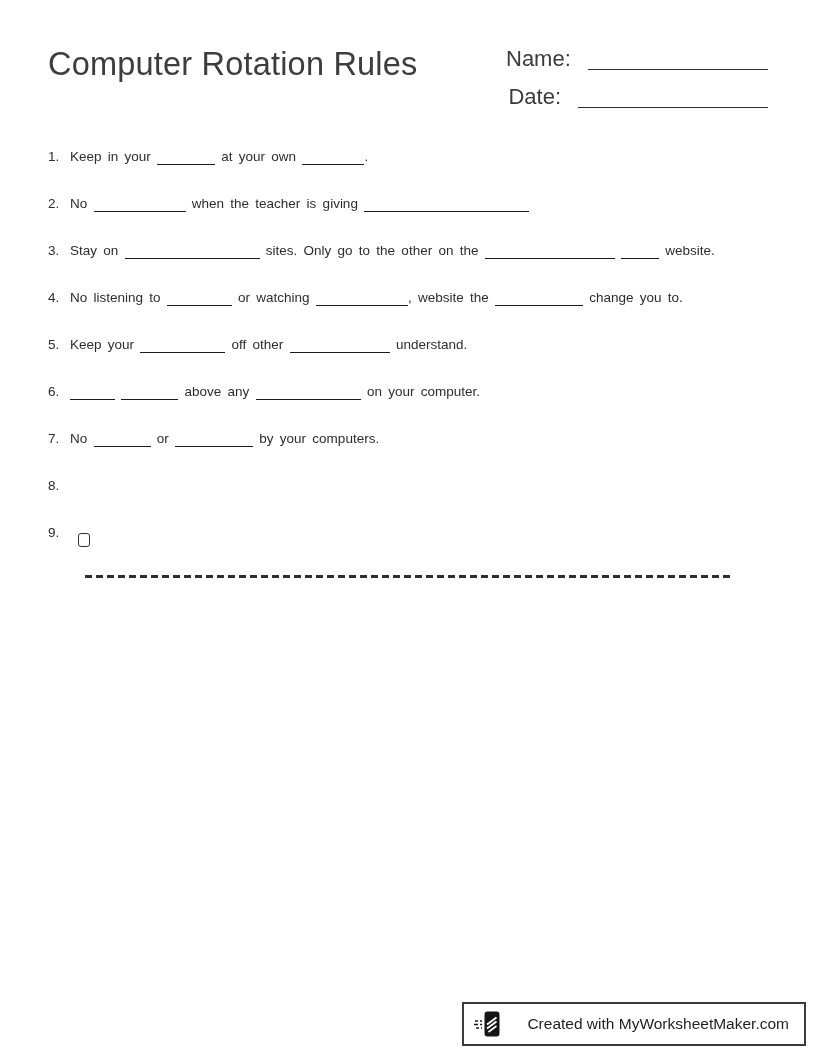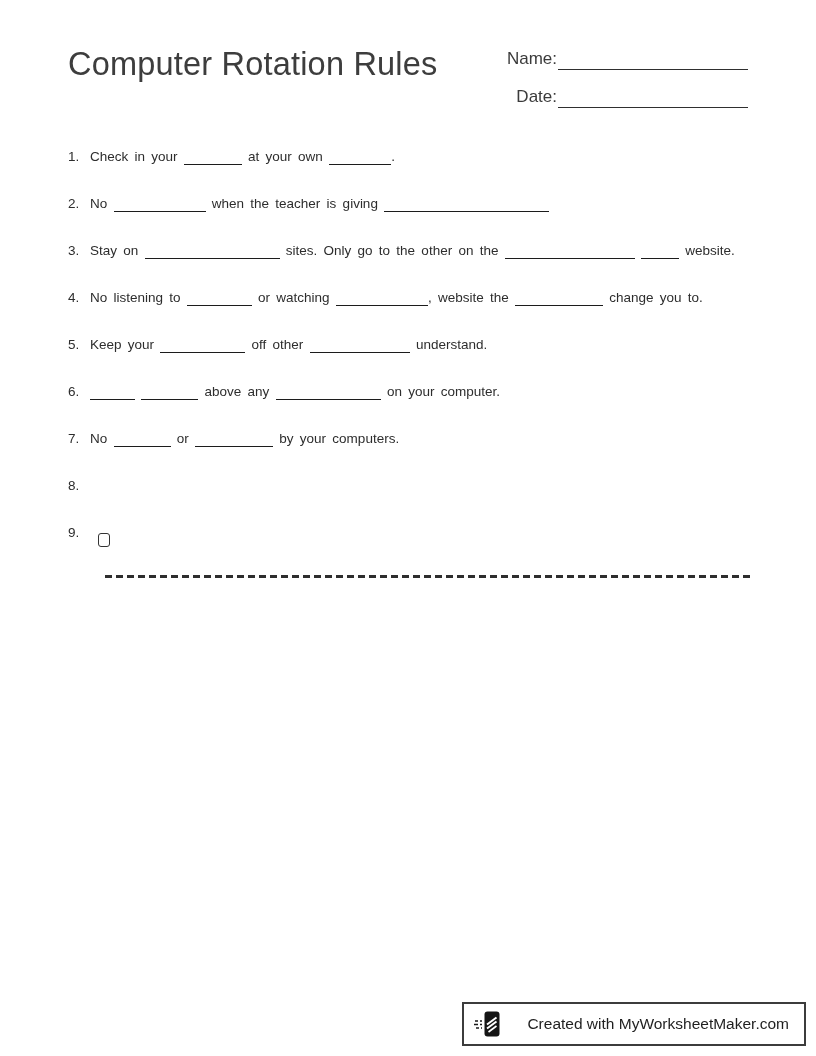--- a/index.html
+++ b/index.html
@@ -4,21 +4,21 @@
 <style>
   * { margin: 0; padding: 0; box-sizing: border-box; }
   html, body { background: #ffffff; }
   body { font-family: "Liberation Sans", "DejaVu Sans", sans-serif; }
 
   .page {
     position: relative;
     width: 816px;
     height: 1056px;
     background: #ffffff;
-    padding: 44px 68px;
+    padding: 44px 48px;
     overflow: hidden;
     border-radius: 17px;
   }
 
   
   .header { position: relative; height: 104px; }
   .title {
     font-size: 32.5px;
     font-weight: 400;
     color: #3d3d3d;
@@ -26,23 +26,23 @@
     line-height: 40px;
   }
   .fields { position: absolute; top: 4px; right: 0; width: 262px; }
   .field-row {
     display: flex;
     justify-content: flex-end;
     align-items: flex-end;
     margin-bottom: 16px;
   }
   .field-label {
-    font-size: 17px;
+    font-size: 22px;
     color: #3b3b3b;
-    margin-right: 1px;
+    margin-right: 17px;
     line-height: 22px;
   }
   .field-line {
     width: 190px;
     height: 21px;
     border-bottom: 1.5px solid #2f2f2f;
   }
 
   
   .questions { margin-top: 0; }
@@ -113,21 +113,21 @@
         <span class="field-label">Date:</span>
         <span class="field-line"></span>
       </div>
     </div>
   </div>
 
   <div class="questions">
       <div class="q-row">
         <span class="q-num">1.</span>
         <div class="q-body">
-          <div class="q-text-wrap"><span class="q-text">Check in your</span> <span class="blank" style="width: 58px;"></span> <span class="q-text">at your own</span> <span class="blank" style="width: 62px;"></span><span class="q-text">.</span></div>
+          <div class="q-text-wrap"><span class="q-text">Keep in your</span> <span class="blank" style="width: 58px;"></span> <span class="q-text">at your own</span> <span class="blank" style="width: 62px;"></span><span class="q-text">.</span></div>
         </div>
       </div>
       <div class="q-row">
         <span class="q-num">2.</span>
         <div class="q-body">
           <div class="q-text-wrap"><span class="q-text">No</span> <span class="blank" style="width: 92px;"></span> <span class="q-text">when the teacher is giving</span> <span class="blank" style="width: 165px;"></span></div>
         </div>
       </div>
       <div class="q-row">
         <span class="q-num">3.</span>

